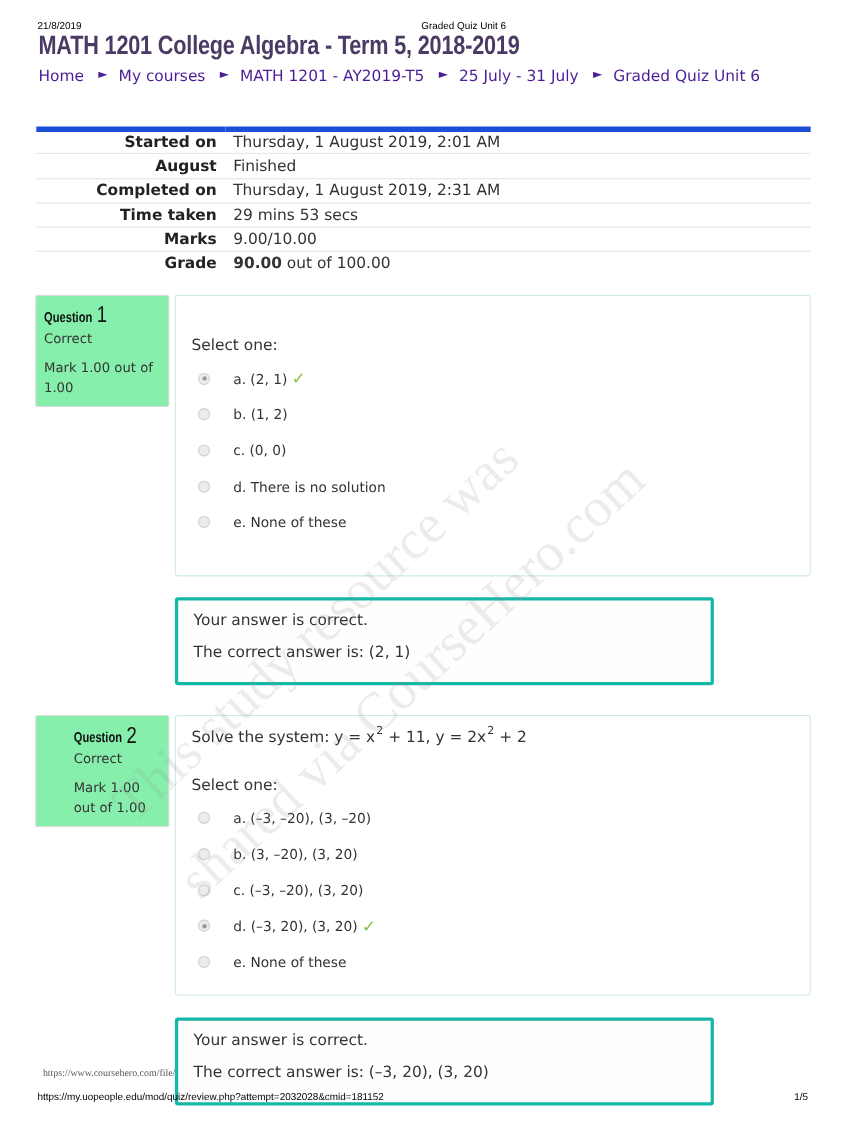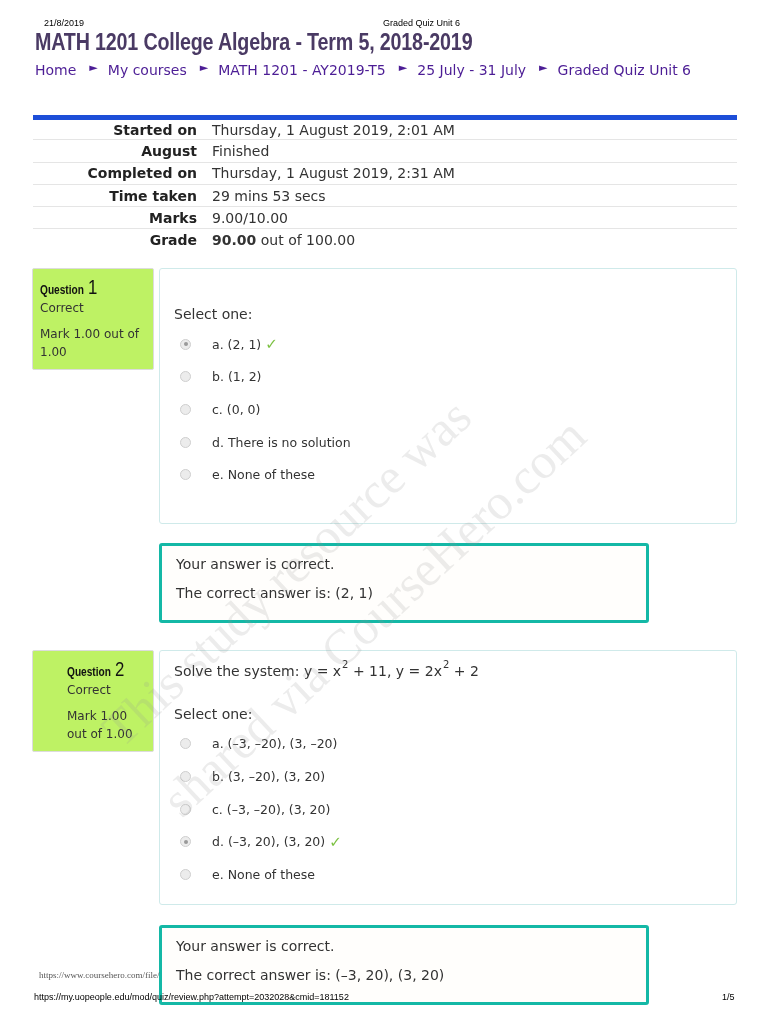--- a/index.html
+++ b/index.html
@@ -1,35 +1,35 @@
 <!DOCTYPE html>
 <html><head>
 <meta charset="utf-8">
 <style>
   * { box-sizing: border-box; margin: 0; padding: 0; }
   html, body { width: 768px; height: 1024px; background: #ffffff; overflow: hidden; }
   body { position: relative; font-family: "DejaVu Sans", sans-serif; color: #333; }
 
   .print-header { position: absolute; top: 18px; left: 0; width: 768px; height: 12px; font-family: "Liberation Sans", sans-serif; font-size: 9px; color: #000; }
-  .print-date { position: absolute; left: 44px; top: 0; }
+  .print-date { position: absolute; left: 34px; top: 0; }
   .print-title { position: absolute; left: 383px; top: 0; }
 
   .course-title { position: absolute; left: 35px; top: 28px; font-family: "Liberation Sans", sans-serif; font-size: 24px; color: #4a3a64; transform: scaleX(0.82); transform-origin: left top; white-space: nowrap; letter-spacing: -0.2px; }
 
   .breadcrumb { position: absolute; left: 35px; top: 62px; font-size: 14px; color: #4c1d95; white-space: nowrap; display: flex; gap: 4px; }
   .breadcrumb .crumb { display: inline-block; }
   .breadcrumb .sep { display: inline-block; font-size: 11px; margin: 0 6px 0 9px; position: relative; top: -1px; }
 
   .summary { position: absolute; left: 33px; top: 115px; width: 704px; border-collapse: collapse; font-size: 14px; }
   .summary tr { height: 22.3px; border-top: 1px solid #e5e5e5; }
   .summary tr:first-child { border-top: 5px solid #1d4ed8; }
   .summary th { text-align: right; font-weight: bold; width: 172px; padding-right: 8px; color: #222; }
   .summary td { text-align: left; padding-left: 7px; color: #333; }
 
-  .qinfo { position: absolute; left: 32px; width: 122px; border: 1px solid #dcdcdc; border-radius: 2px; background: #bef264; padding: 6px 7px 8px 7px; }
+  .qinfo { position: absolute; left: 32px; width: 122px; border: 1px solid #dcdcdc; border-radius: 2px; background: #86efac; padding: 6px 7px 8px 7px; }
   .qinfo .qno { font-family: "Liberation Sans", sans-serif; font-size: 13px; color: #111; white-space: nowrap; }
   .qinfo .qno .qlabel { display:inline-block; transform: scaleX(0.78); transform-origin: left; font-weight: bold; }
   .qinfo .qno .qnum { font-size: 21px; margin-left: -12px; display:inline-block; transform: scaleX(0.8); transform-origin: left; }
   .qinfo .qstate { font-size: 12px; color: #333; margin-top: 2px; }
   .qinfo .qmark { font-size: 12px; color: #333; margin-top: 10px; line-height: 18px; }
 
   .qbox { position: absolute; left: 159px; width: 578px; border: 1px solid #cfeaea; border-radius: 3px; background: #fff; padding: 10px 14px; }
   .qtext { font-size: 14px; color: #333; white-space: nowrap; }
   .qtext sup { font-size: 10px; position: relative; top: -2px; margin-left: 1px; }
   .select-one { font-size: 14px; color: #333; margin-top: 27px; }

